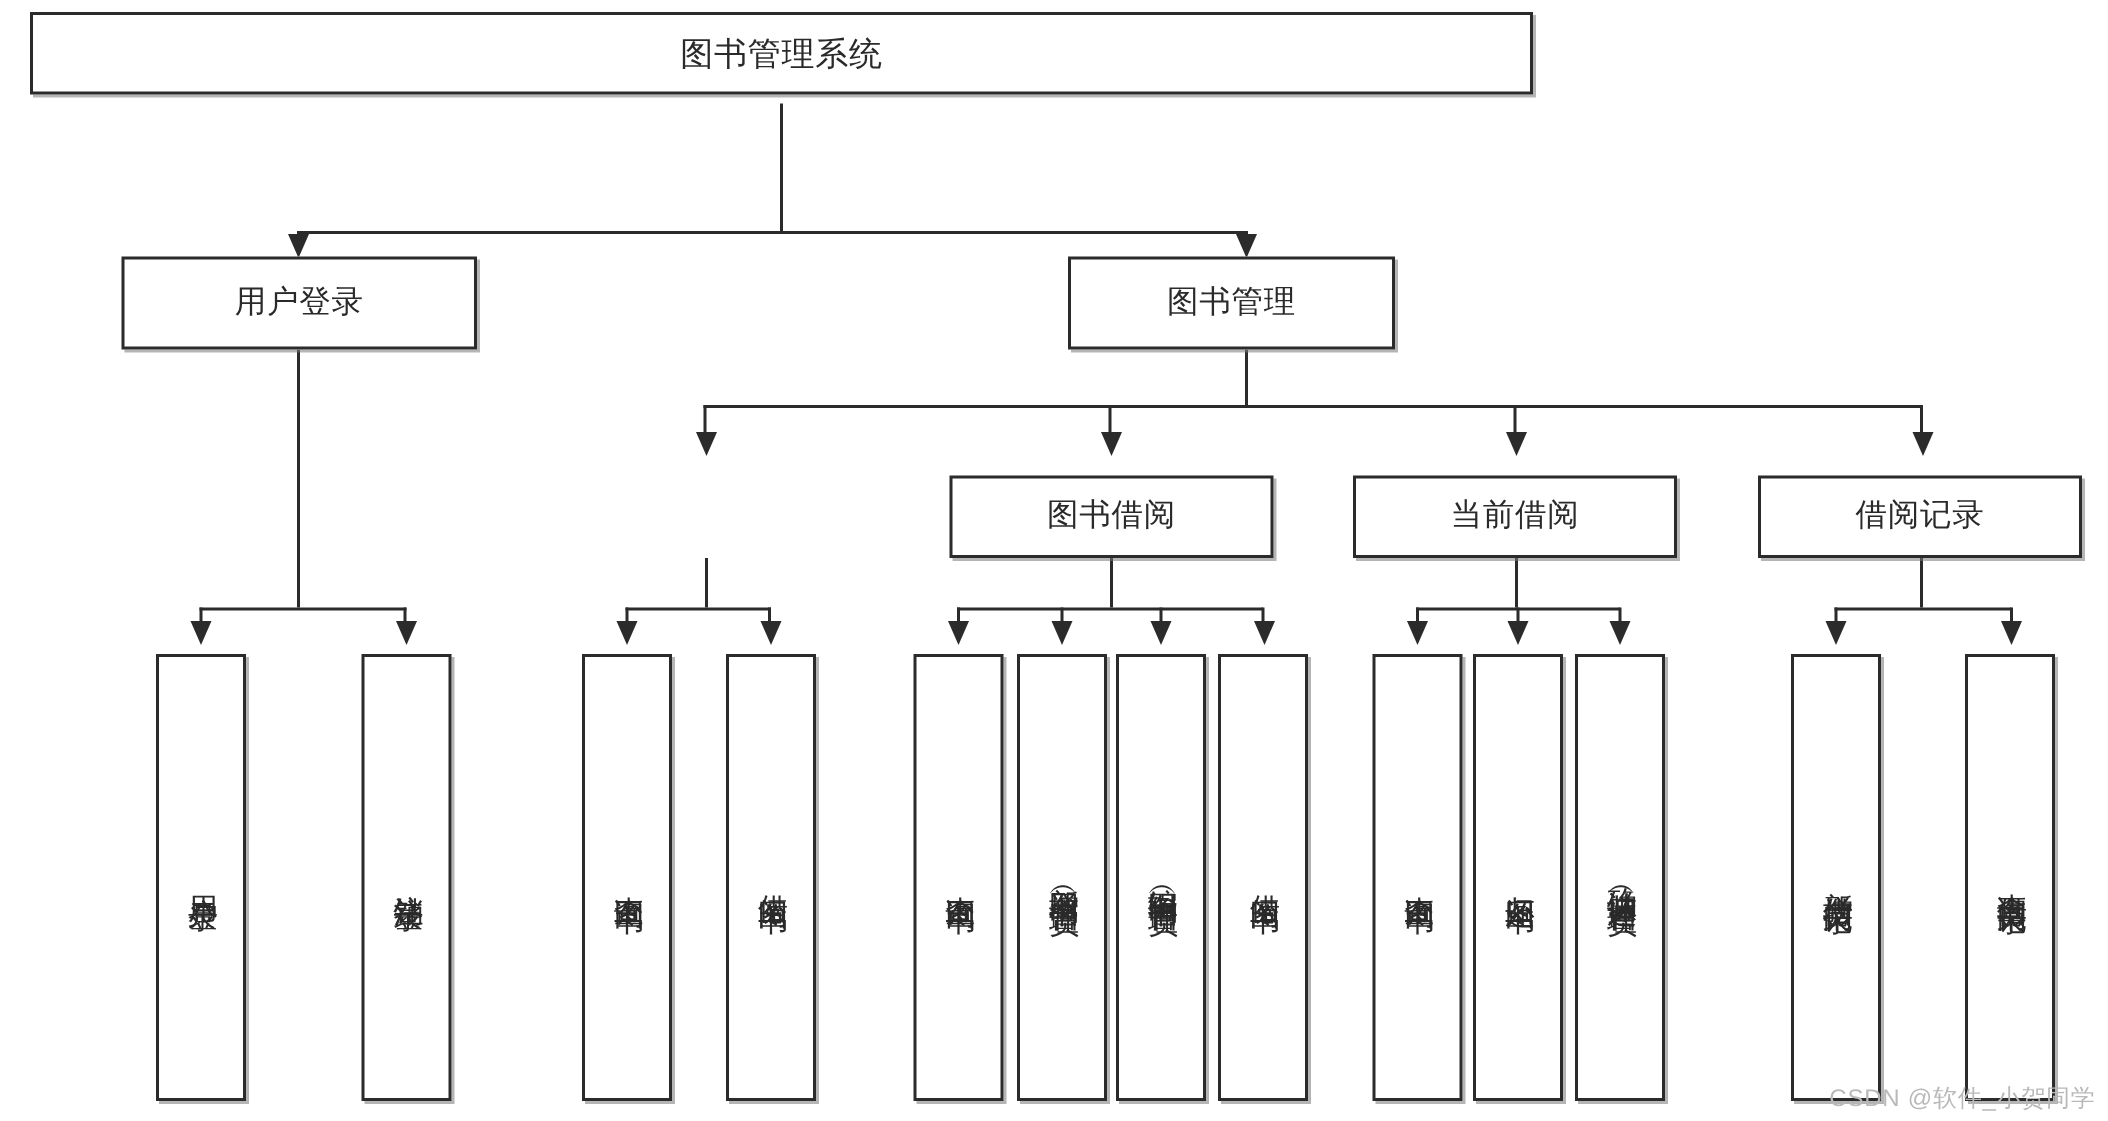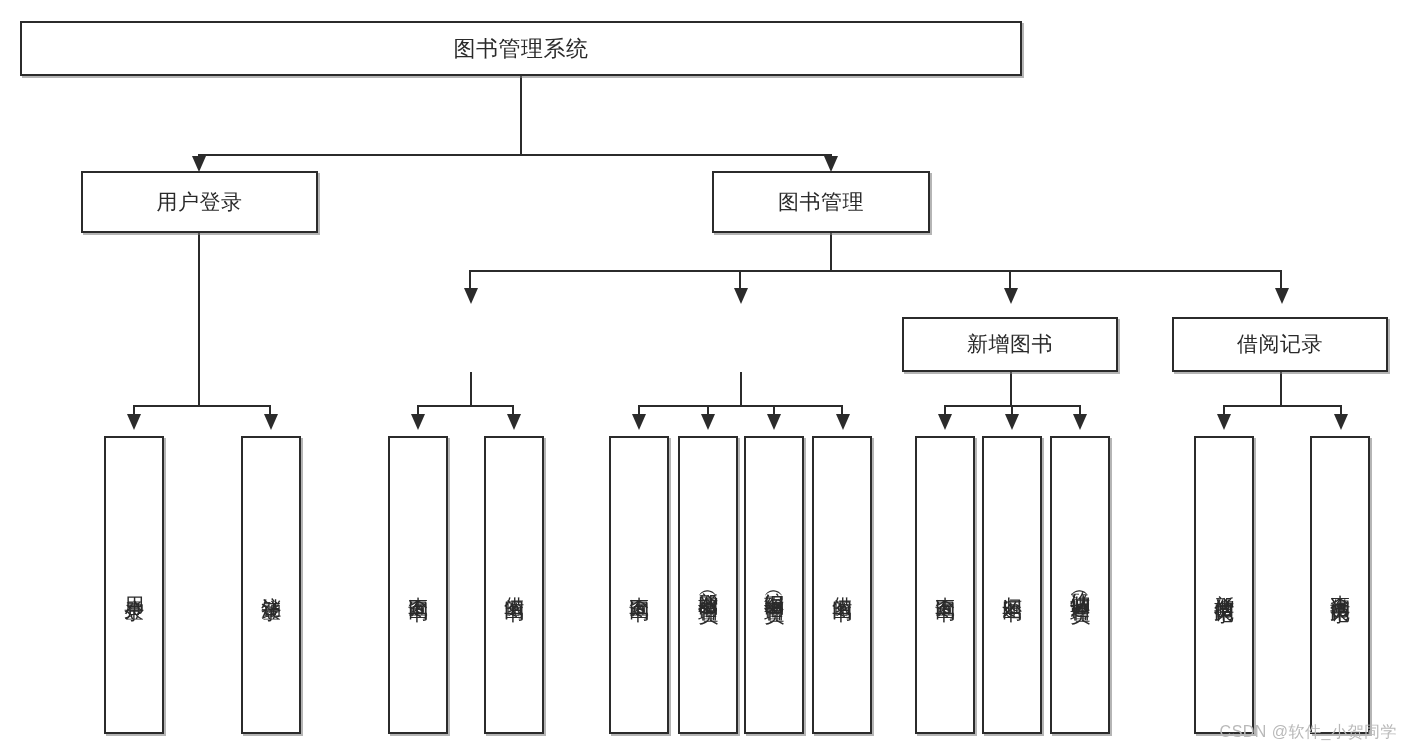--- a/index.html
+++ b/index.html
@@ -139,33 +139,36 @@
   <div class="arrow" style="left:1005px; top:414px;"></div>
   <div class="arrow" style="left:1073px; top:414px;"></div>
 
   <div class="vline" style="left:1280px; top:372px; height:33px;"></div>
   <div class="hline" style="left:1223px; top:405px; width:118px;"></div>
   <div class="vline" style="left:1223px; top:405px; height:12px;"></div>
   <div class="vline" style="left:1340px; top:405px; height:12px;"></div>
   <div class="arrow" style="left:1217px; top:414px;"></div>
   <div class="arrow" style="left:1334px; top:414px;"></div>
 
-  <div class="node root" style="left:20px; top:21px; width:1002px; height:55px;">
+  <div class="node root" style="left:20px; top:8px; width:1002px; height:55px;">
     <span class="label">图书管理系统</span>
   </div>
 
   <div class="node level2" style="left:81px; top:171px; width:237px; height:62px;">
     <span class="label">用户登录</span>
   </div>
   <div class="node level2" style="left:712px; top:171px; width:218px; height:62px;">
     <span class="label">图书管理</span>
   </div>
 
+  <div class="node level3" style="left:633px; top:317px; width:216px; height:55px;">
+    <span class="label">图书借阅</span>
+  </div>
   <div class="node level3" style="left:902px; top:317px; width:216px; height:55px;">
-    <span class="label">新增图书</span>
+    <span class="label">当前借阅</span>
   </div>
   <div class="node level3" style="left:1172px; top:317px; width:216px; height:55px;">
     <span class="label">借阅记录</span>
   </div>
 
   <div class="node leaf" style="left:104px; top:436px; width:60px; height:298px;">
     <span class="label">用户登录</span>
   </div>
   <div class="node leaf" style="left:241px; top:436px; width:60px; height:298px;">
     <span class="label">注销登录</span>

